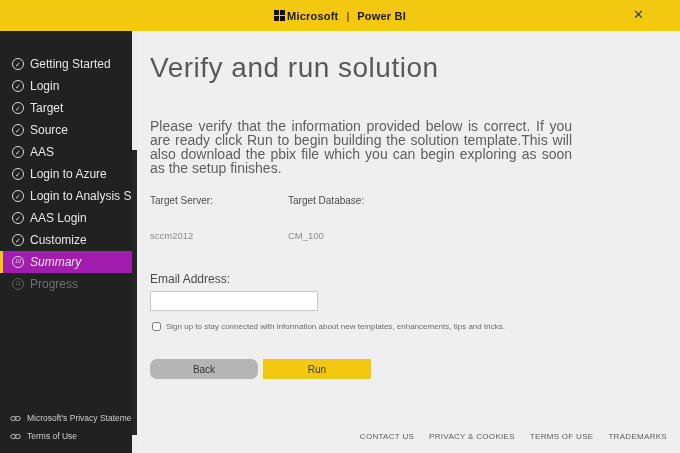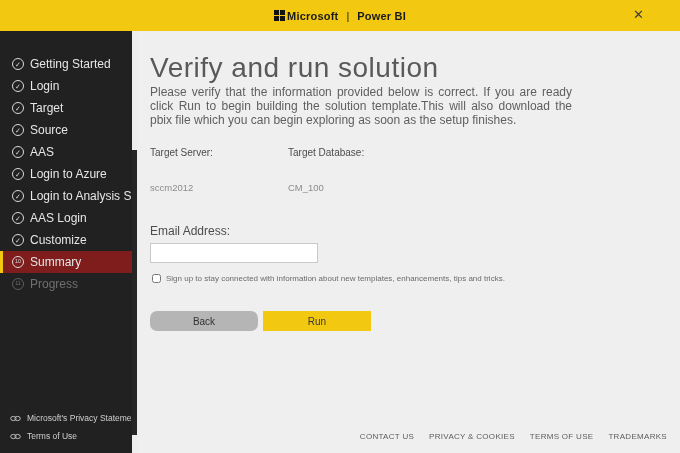--- a/index.html
+++ b/index.html
@@ -16,37 +16,37 @@
   .brand-sep { color:#1a1a1a; font-size:11px; padding:0 6px; }
   .close-x { position:absolute; right:36px; top:8px; font-size:13px; color:#3c3c3c; cursor:pointer; line-height:14px; }
 
   
   .sidebar { position:absolute; top:31px; left:0; width:132px; height:422px; background:#212121; }
   .nav { padding-top:22px; }
   .nav-item { height:22px; display:flex; align-items:center; padding-left:9px; border-left:3px solid transparent; cursor:pointer; }
   .nav-icon { width:12px; height:12px; min-width:12px; border:1px solid #d9d9d9; border-radius:50%; color:#d9d9d9;
               display:flex; align-items:center; justify-content:center; font-size:7px; line-height:1; }
   .nav-label { color:#e6e6e6; font-size:12px; margin-left:6px; white-space:nowrap; }
-  .nav-item.active { background:#7f1d1d; border-left-color:#F2C811; }
+  .nav-item.active { background:#a21caf; border-left-color:#F2C811;font-style:italic; }
   .nav-item.active .nav-icon { font-size:5.5px; }
   .nav-item.pending .nav-icon { border-color:#5d5d5d; color:#6f6f6f; font-size:5.5px; }
   .nav-item.pending .nav-label { color:#6f6f6f; }
   .side-links { position:absolute; left:0; bottom:8px; width:132px; }
   .side-link { display:flex; align-items:center; padding:4px 0 4px 10px; cursor:pointer; }
   .side-link svg { flex:0 0 auto; }
   .side-link span.txt { color:#cfcfcf; font-size:8.5px; margin-left:6px; white-space:nowrap; }
 
   
   .side-scroll { position:absolute; top:31px; left:132px; width:5px; height:422px; background:#EDEDED; }
   .side-scroll-thumb { position:absolute; top:119px; left:0; width:5px; height:285px; background:#262626; }
 
   
   .content { position:absolute; top:31px; left:137px; width:543px; height:422px; background:#EFEFEF; padding:21px 16px 0 13px; }
   .page-title { font-size:28px; font-weight:300; color:#595959; letter-spacing:.5px; }
-  .page-desc { margin-top:1px; width:422px; font-size:12px; line-height:14px; color:#5f5f5f; text-align:justify; }
+  .page-desc { margin-top:35px; width:422px; font-size:14px; line-height:14px; color:#5f5f5f; text-align:justify; }
   .fields { margin-top:20px; display:flex; }
   .field { width:138px; }
   .field-label { font-size:10px; color:#4c4c4c; }
   .field-value { margin-top:24px; font-size:9.5px; color:#8c8c8c; }
   .email-block { margin-top:31px; }
   .email-label { font-size:12px; color:#4c4c4c; }
   .email-input { margin-top:5px; width:168px; height:20px; border:1px solid #c9c9c9; background:#ffffff; font-size:10px; padding:0 4px; color:#444; outline:none; display:block; }
   .signup { margin-top:10px; display:flex; align-items:flex-end; }
   .signup input { width:9px; height:9px; margin:1px 0 0 2px; accent-color:#bdbdbd; }
   .signup-label { font-size:8px; color:#6b6b6b; margin-left:5px; }

